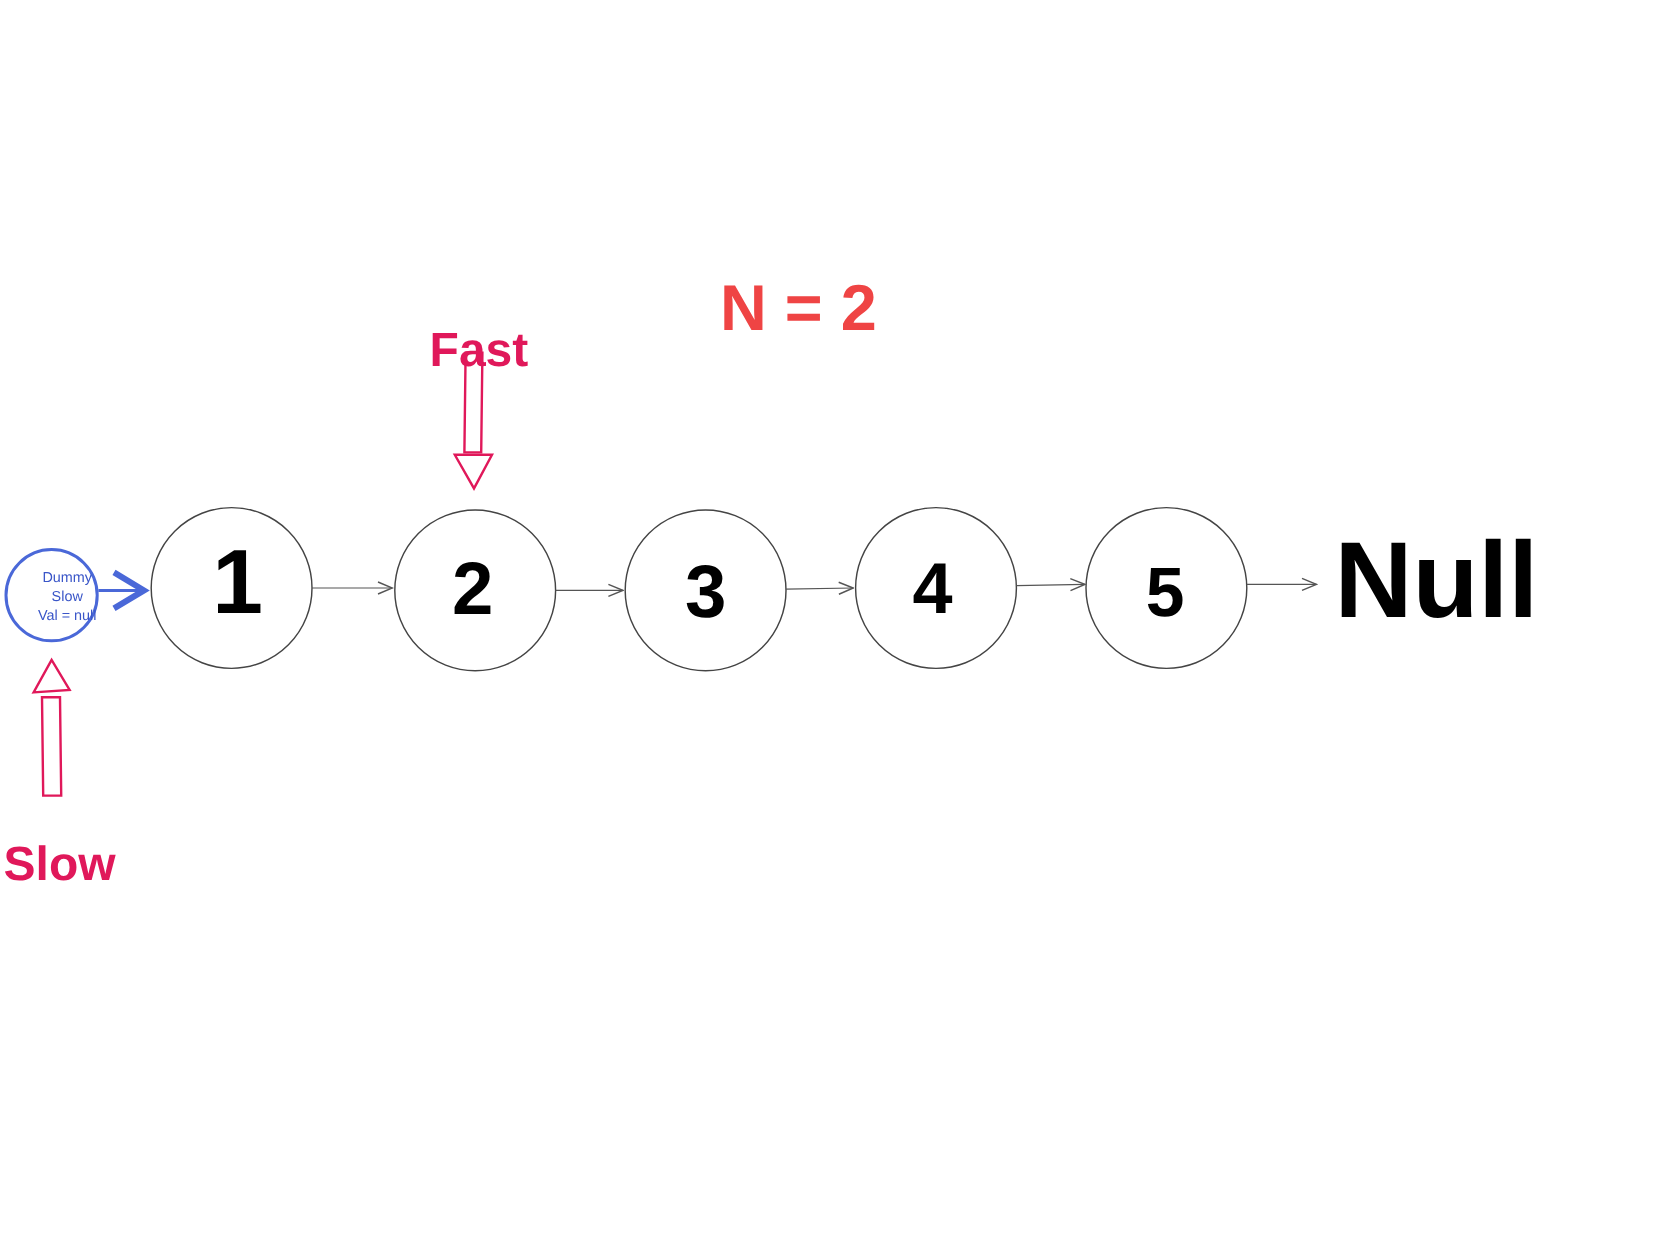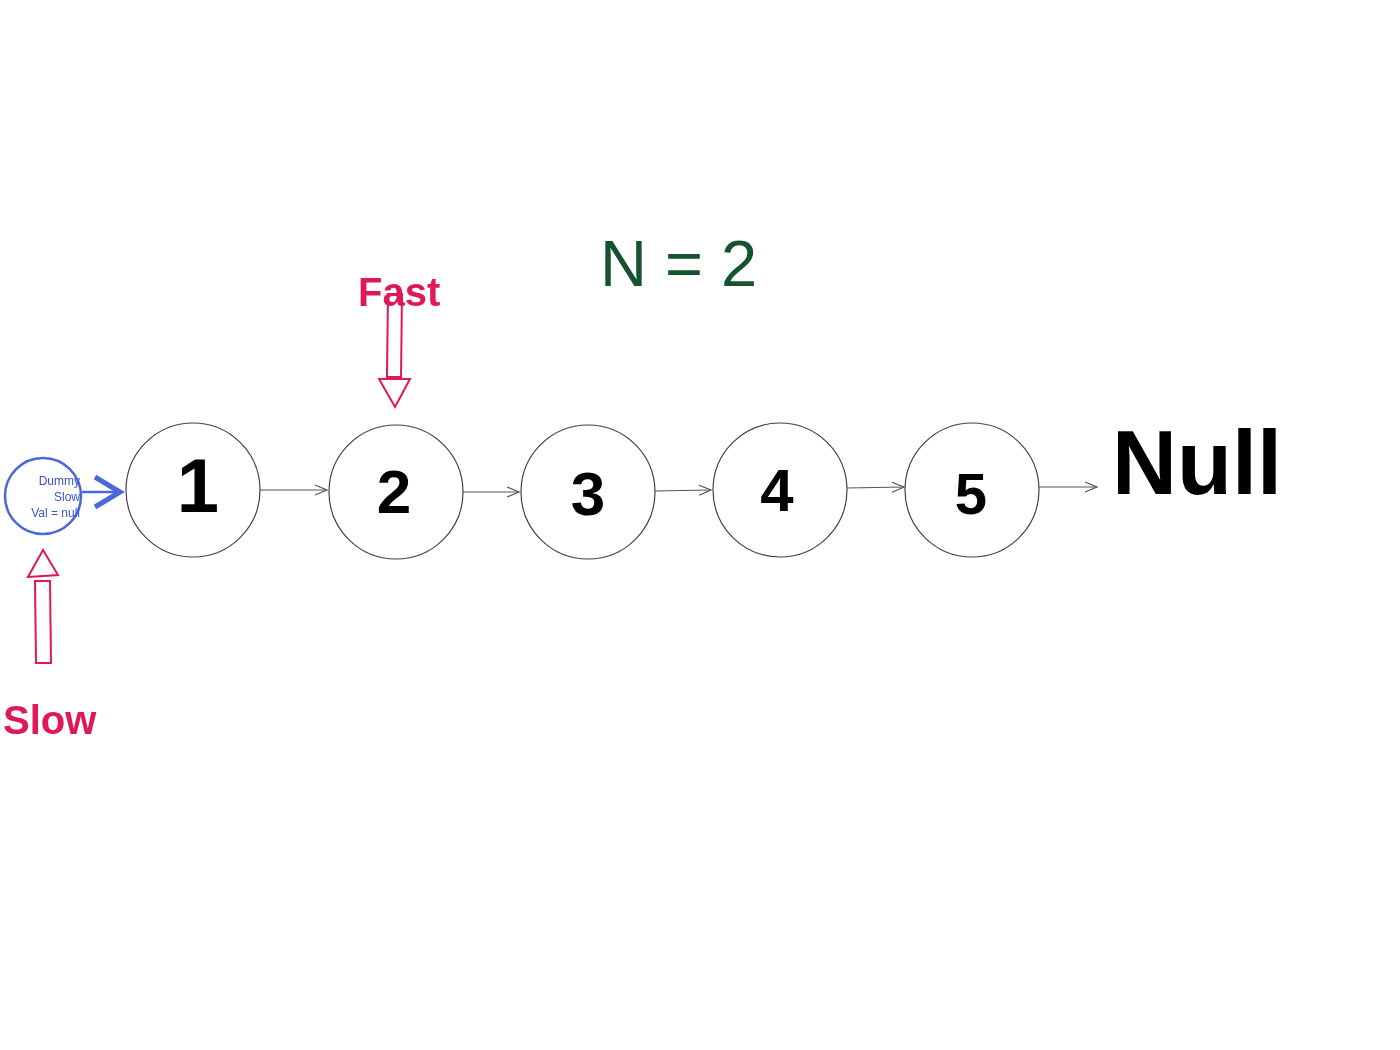--- a/index.html
+++ b/index.html
@@ -1,20 +1,20 @@
 <!DOCTYPE html>
 <html><head>
   <meta charset="utf-8">
   <style>
     html, body { margin: 0; padding: 0; background: #ffffff; }
     body { width: 1400px; height: 1050px; position: relative; overflow: hidden;
            font-family: "Liberation Sans", "DejaVu Sans", sans-serif; }
     svg#diagram { position: absolute; left: 0; top: 0; }
     .abs { position: absolute; }
-    .title { font-weight: normal; font-size: 65px; color: #14532d; }
+    .title { font-weight: bold; font-size: 54px; color: #ef4444; }
     .label-red { color: #e0185a; font-weight: bold; font-size: 40px; margin-top: 26px; }
     .node-val { font-weight: bold; color: #000; text-align: center; width: 136px; }
     .dummy-text { color: #3a56c8; font-size: 12px; text-align: center; line-height: 16px; width: 76px; }
     .null-text { font-weight: bold; font-size: 90px; color: #000; }
   </style>
 </head>
 <body>
 
 <svg id="diagram" width="1400" height="1050">
   <defs>
@@ -50,25 +50,25 @@
     <path d="M28,577 L58,575 L43,550 Z"></path>
     <path d="M35,581 L50,581 L51,663 L36,663 Z"></path>
   </g>
 </svg>
 
 <div class="abs title" style="left:600px; top:226px;">N = 2</div>
 
 <div class="abs label-red" style="left:358px; top:244px;">Fast</div>
 <div class="abs label-red" style="left:3px; top:672px;text-align:center;">Slow</div>
 
-<div class="abs dummy-text" style="left:4px; top:473px;text-align:right;">
+<div class="abs dummy-text" style="left:18px; top:473px;">
   <div>Dummy</div>
   <div>Slow</div>
   <div>Val = null</div>
 </div>
 
 <div class="abs node-val" style="left:130px; top:442px; font-size:76px;">1</div>
 <div class="abs node-val" style="left:326px; top:456px; font-size:62px;">2</div>
 <div class="abs node-val" style="left:520px; top:458px; font-size:62px;">3</div>
 <div class="abs node-val" style="left:709px; top:456px; font-size:60px;">4</div>
 <div class="abs node-val" style="left:903px; top:460px; font-size:58px;">5</div>
 
-<div class="abs null-text" style="left:1112px; top:412px;">Null</div>
+<div class="abs null-text" style="left:1112px; top:433px;">Null</div>
 
 </body></html>

